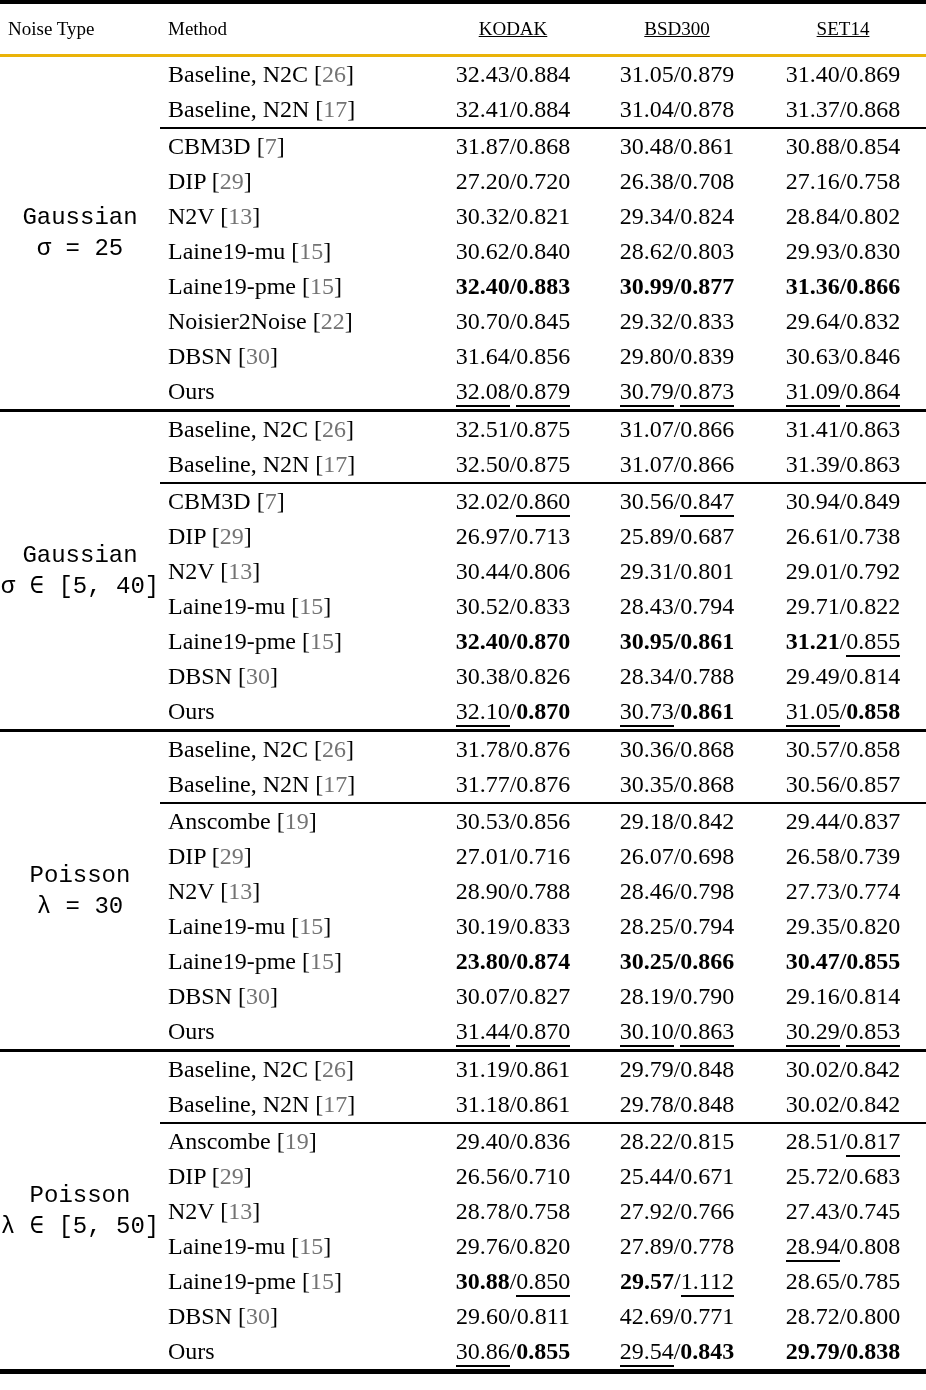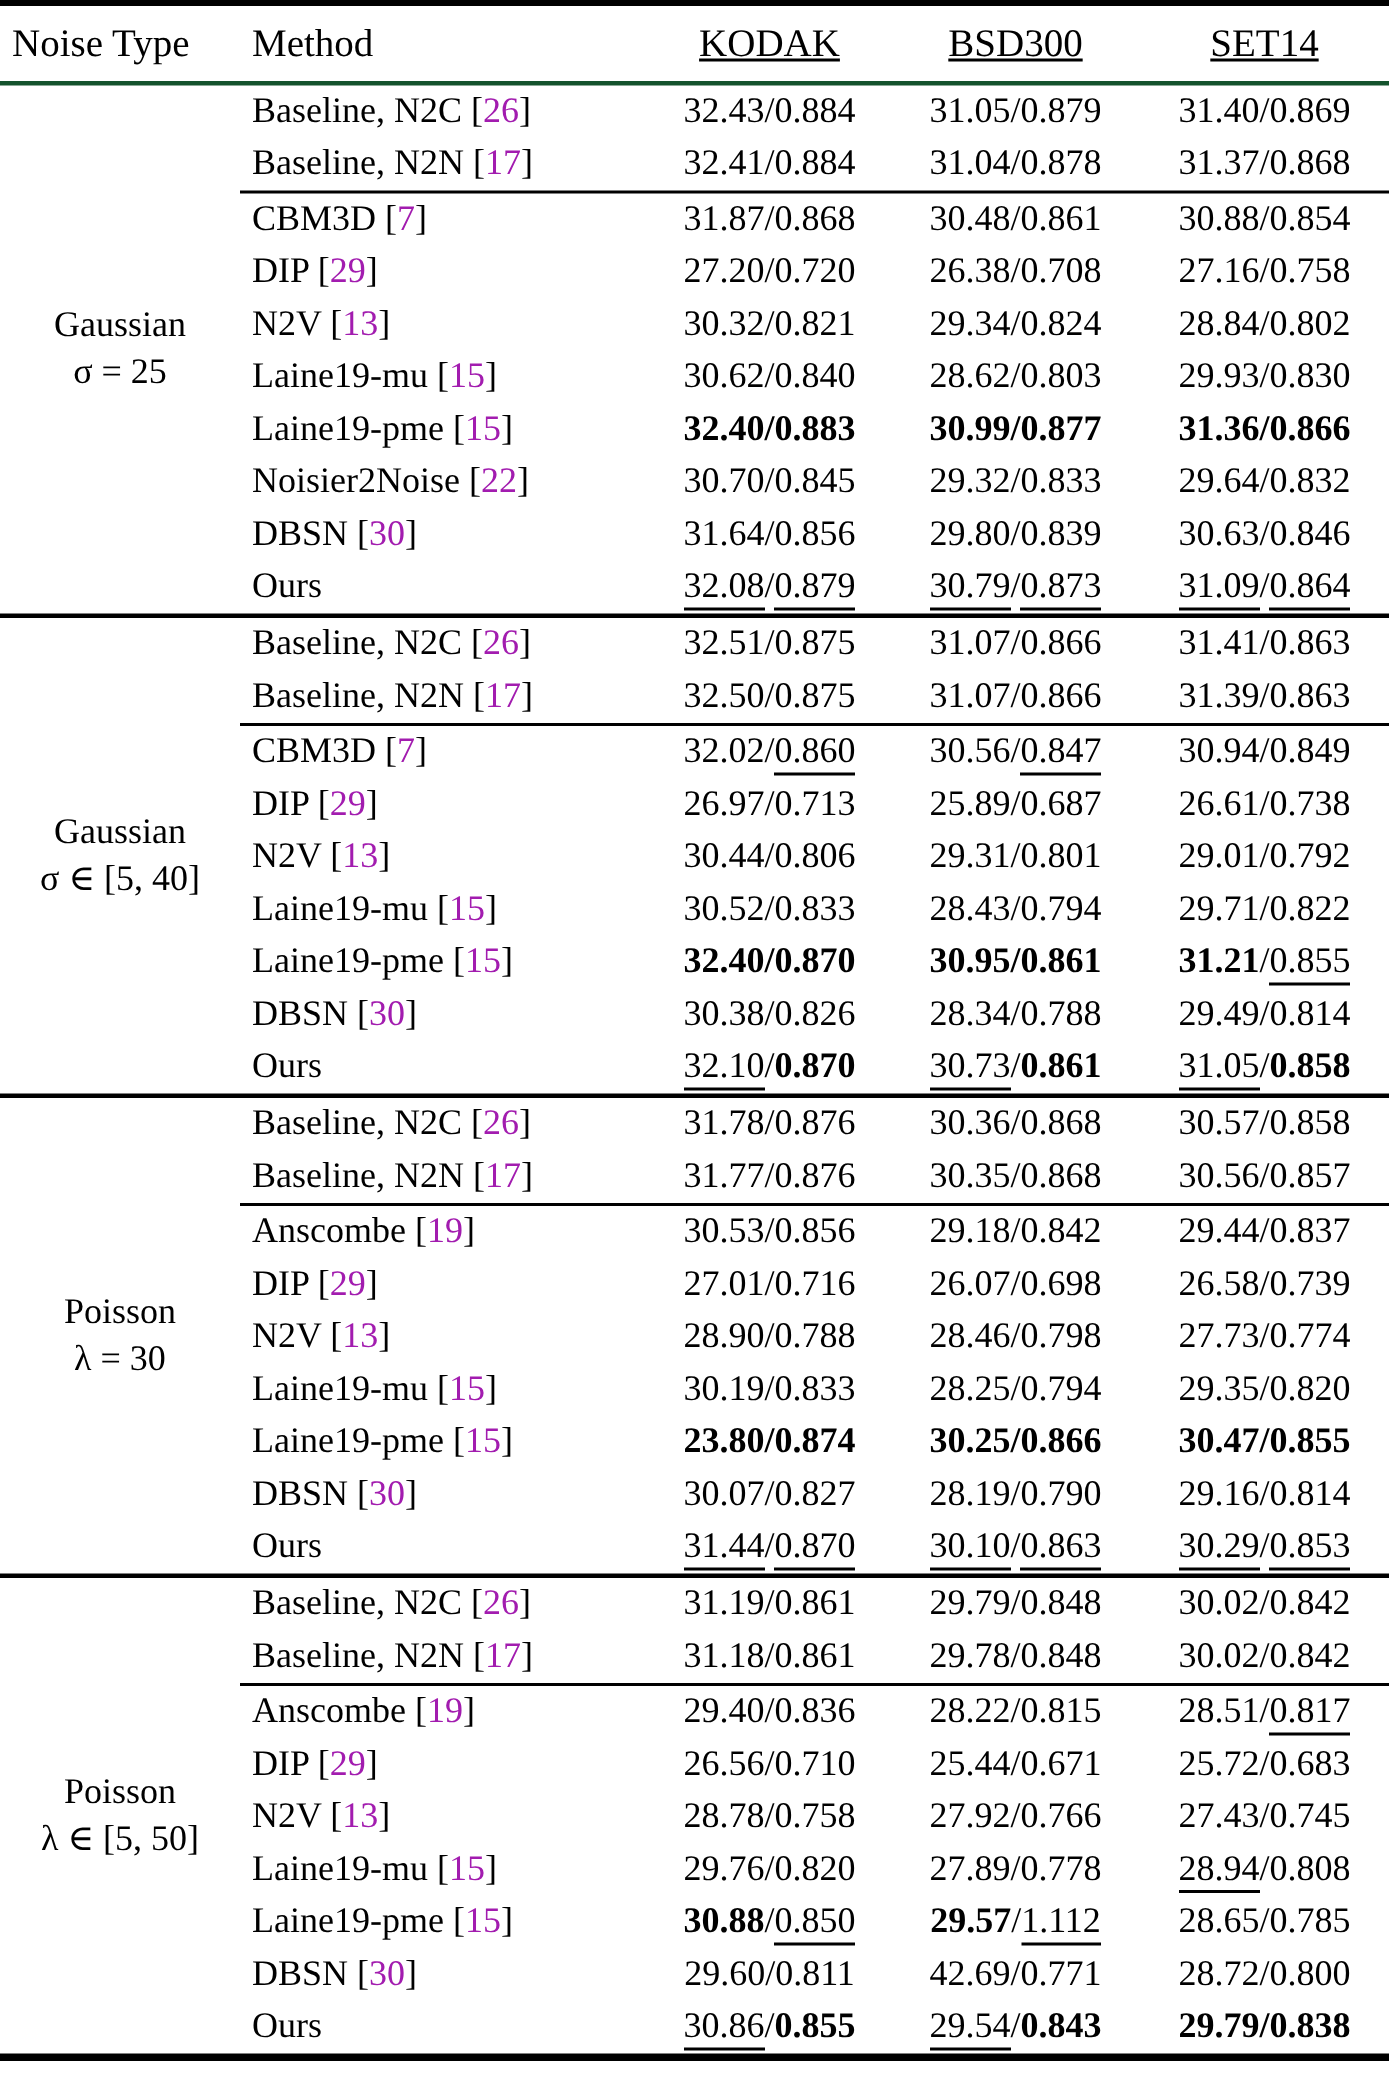--- a/index.html
+++ b/index.html
@@ -20,55 +20,56 @@
     border-bottom: 5px solid #000;
   }
   col.c-noise  { width: 160px; }
   col.c-method { width: 272px; }
   col.c-d1     { width: 162px; }
   col.c-d2     { width: 166px; }
   col.c-d3     { width: 166px; }
 
   thead th {
     font-weight: normal;
-    font-size: 26px;
+    font-size: 19px;
     height: 50px;
-    border-bottom: 3px solid #14532d;
+    border-bottom: 3px solid #eab308;
     padding: 0;
     vertical-align: middle;
   }
   th.h-noise  { text-align: left; padding-left: 8px; }
   th.h-method { text-align: left; padding-left: 8px; }
   th.h-data   { text-align: center; text-decoration: underline; }
 
   td {
     font-size: 24px;
     height: 35px;
     padding: 0;
     vertical-align: middle;
     white-space: nowrap;
   }
   td.noise-cell {
     text-align: center;
     vertical-align: middle;
   }
   td.noise-cell .nline {
     line-height: 31px;
+    font-family: Liberation Mono, monospace;
   }
   td.method-cell {
     text-align: left;
     padding-left: 8px;
   }
   td.data-cell {
     text-align: center;
   }
   tr.section-first > td { border-top: 3px solid #000; }
   tr.cmid > td { border-bottom: 2px solid #000; }
 
-  .cite { color: #a21caf; }
+  .cite { color: #737373; }
   .b { font-weight: bold; }
   .u { border-bottom: 2px solid #000; padding-bottom: 1px; }
 </style>
 </head>
 <body>
 
 <table class="results">
   <colgroup>
     <col class="c-noise">
       <col class="c-method">

